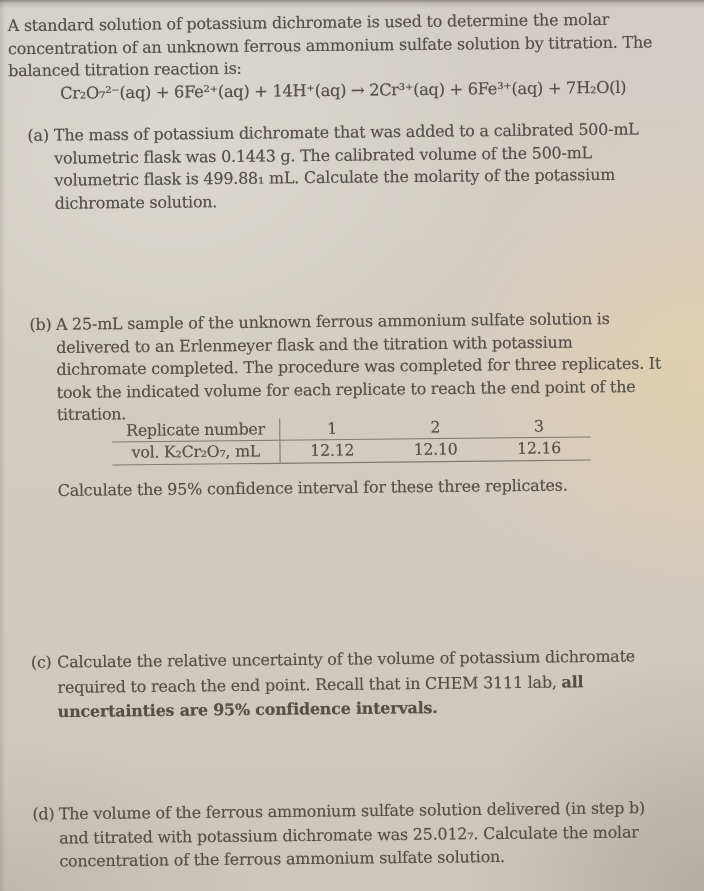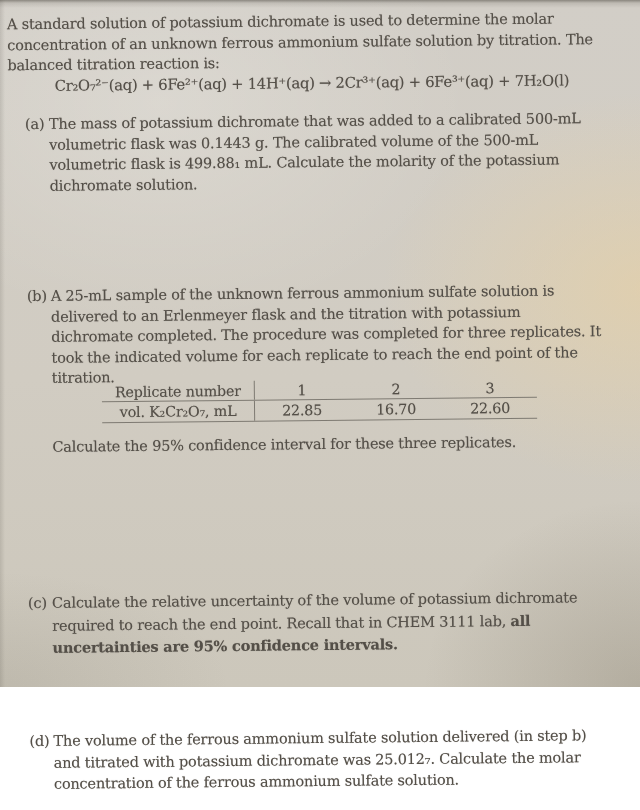--- a/index.html
+++ b/index.html
@@ -1,21 +1,21 @@
 <!DOCTYPE html>
 <html style="--paper: #d1ccc2; --paper_warm: #e6d3ab; --ink: #544f48; --rule: #7e7a72;"><head>
 <meta charset="utf-8">
 <style>
   html, body { margin: 0; padding: 0; }
   body {
     width: 640px; height: 810px; overflow: hidden;
     font-family: "DejaVu Serif", "Liberation Serif", serif;
   }
   .page {
-    position: relative; width: 640px; height: 687px;
+    position: relative; width: 640px; height: 810px;
     background:
       linear-gradient(to bottom, rgba(66,62,54,0.50) 0px, rgba(66,62,54,0.14) 3px, rgba(66,62,54,0) 8px),
       linear-gradient(to right, rgba(80,76,68,0.16) 0px, rgba(80,76,68,0) 5px),
       radial-gradient(55% 38% at 101% 42%, rgba(235,209,158,0.55) 0%, rgba(235,209,158,0) 75%),
       radial-gradient(52% 42% at 100% 100%, rgba(92,82,62,0.22) 0%, rgba(92,82,62,0) 65%),
       radial-gradient(60% 28% at 0% 100%, rgba(90,85,70,0.12) 0%, rgba(90,85,70,0) 60%),
       radial-gradient(75% 50% at 25% 15%, rgba(255,255,250,0.20) 0%, rgba(255,255,250,0) 65%),
       linear-gradient(180deg, #d2cec7 0%, #d1ccc2 55%, #ccc7bb 100%);
   }
   .content {
@@ -82,23 +82,23 @@
 
     <div class="dtable">
       <div class="trow trow-head">
         <div class="tcell tc-label">Replicate number</div>
         <div class="tcell tc-num">1</div>
         <div class="tcell tc-num">2</div>
         <div class="tcell tc-num">3</div>
       </div>
       <div class="trow trow-data">
         <div class="tcell tc-label">vol. K₂Cr₂O₇, mL</div>
-        <div class="tcell tc-num">22.85</div>
-        <div class="tcell tc-num">16.70</div>
-        <div class="tcell tc-num">22.60</div>
+        <div class="tcell tc-num">12.12</div>
+        <div class="tcell tc-num">12.10</div>
+        <div class="tcell tc-num">12.16</div>
       </div>
     </div>
 
     <div class="block" style="left:52px; top:434px;">
       <div class="line">Calculate the 95% confidence interval for these three replicates.</div>
     </div>
 
     <div class="block cd-lines" style="left:26px; top:590px;">
       <span class="plabel">(c)</span>
       <div class="ptext">

